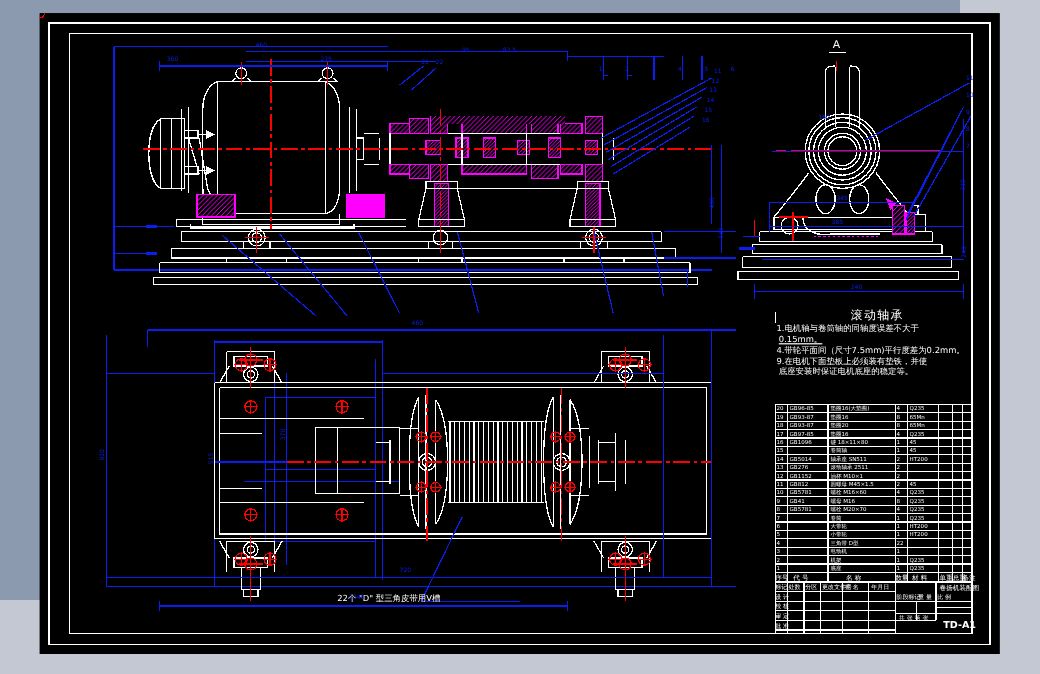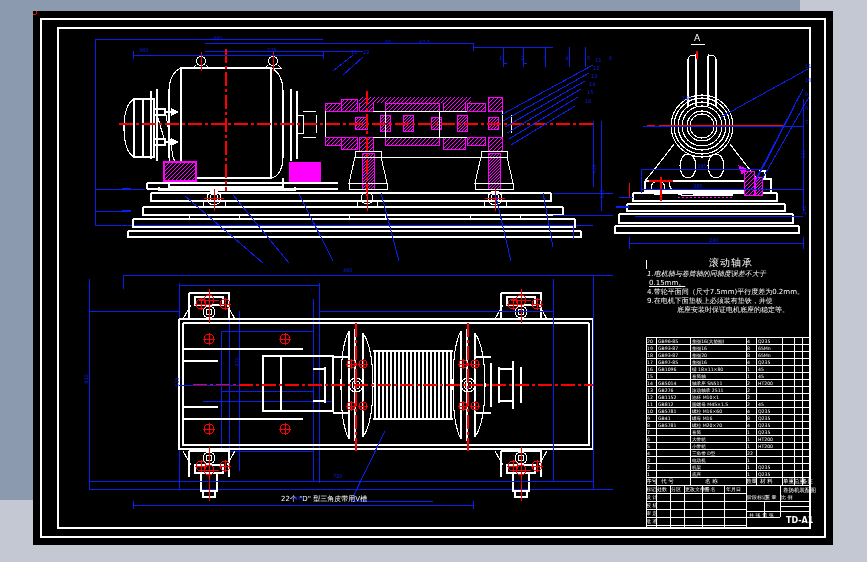--- a/index.html
+++ b/index.html
@@ -623,25 +623,25 @@
   </g>
 
 </svg>
     </div>
 
     <div>
 
       <div class="lab" style="left:661px;top:22px;font-size:9px;">A</div>
 
       <div class="lab" style="left:676px;top:245px;font-size:10px;letter-spacing:1px;">滚动轴承</div>
-      <div class="lab" style="left:614px;top:258px;font-size:7px;font-style:italic;">1.电机轴与卷筒轴的同轴度误差不大于</div>
+      <div class="lab" style="left:614px;top:258px;font-size:7px;">1.电机轴与卷筒轴的同轴度误差不大于</div>
       <div class="lab" style="left:616px;top:267px;font-size:7px;text-decoration:underline;">0.15mm。</div>
       <div class="lab" style="left:614px;top:276px;font-size:7px;">4.带轮平面间（尺寸7.5mm)平行度差为0.2mm。</div>
       <div class="lab" style="left:614px;top:285px;font-size:7px;">9.在电机下面垫板上必须装有垫铁，并使</div>
-      <div class="lab" style="left:616px;top:294px;font-size:7px;margin-left:28px;">底座安装时保证电机底座的稳定等。</div>
+      <div class="lab" style="left:616px;top:294px;font-size:7px;">底座安装时保证电机底座的稳定等。</div>
 
       <div class="lab" style="left:248px;top:483px;font-size:7px;">22个 "D" 型三角皮带用V槽</div>
 
       <div class="lab" style="left:613px;top:467px;font-size:5.5px;">序号</div>
       <div class="lab" style="left:628px;top:467px;font-size:5.5px;">代    号</div>
       <div class="lab" style="left:672px;top:467px;font-size:5.5px;">名    称</div>
       <div class="lab" style="left:713px;top:467px;font-size:5.5px;">数量</div>
       <div class="lab" style="left:727px;top:467px;font-size:5.5px;">材 料</div>
       <div class="lab" style="left:750px;top:467px;font-size:5.5px;">单重</div>
       <div class="lab" style="left:761px;top:467px;font-size:5.5px;">总重</div>

